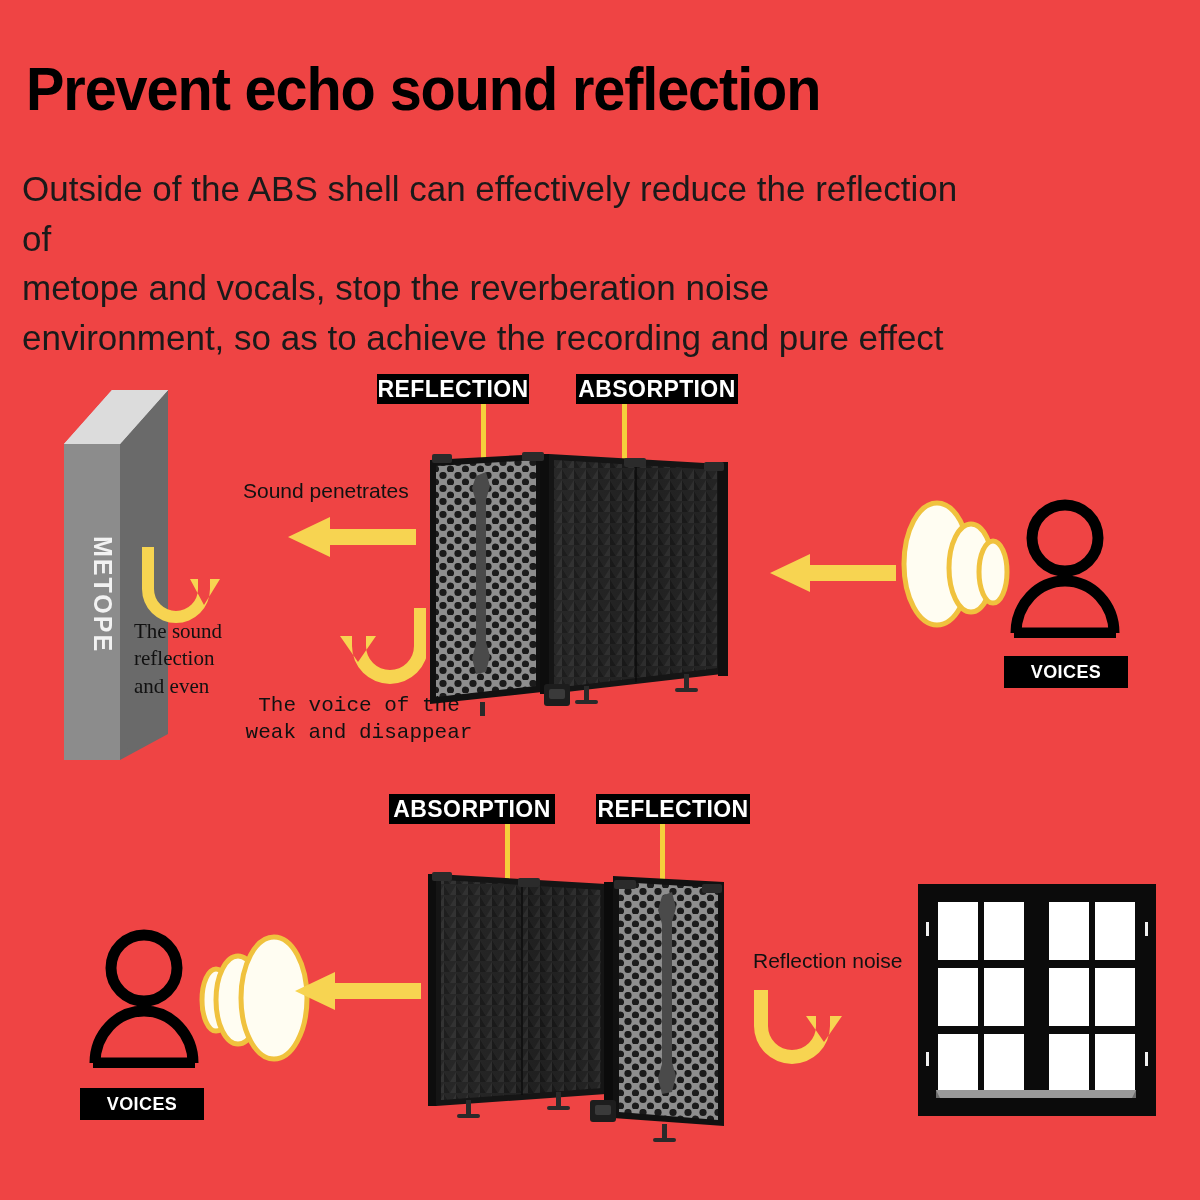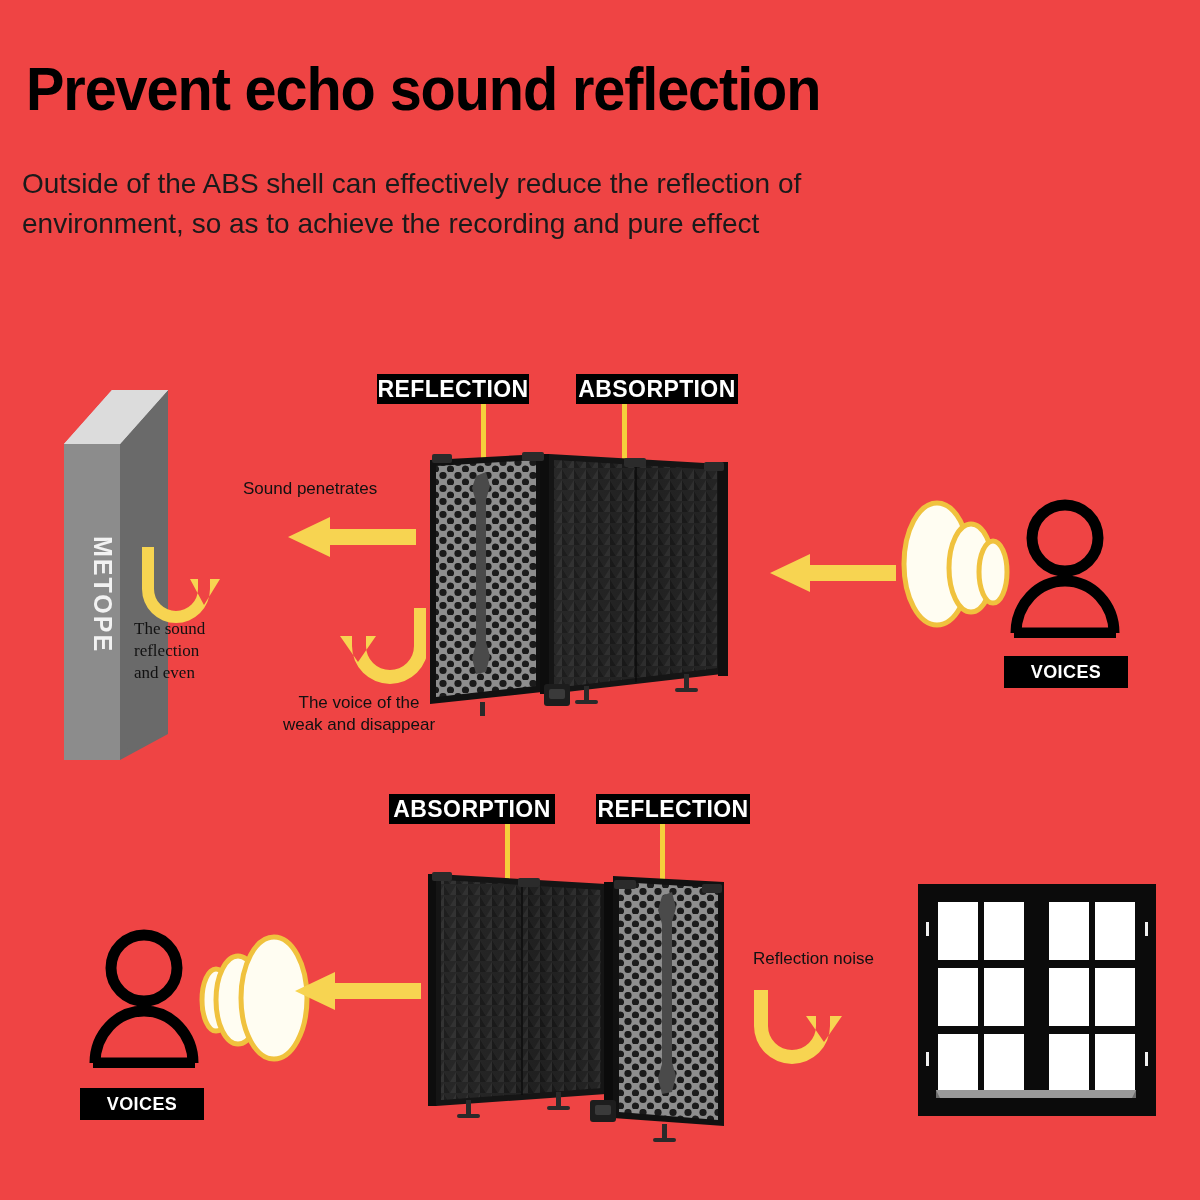--- a/index.html
+++ b/index.html
@@ -14,21 +14,21 @@
   
   .title {
     position: absolute; left: 26px; top: 58px;
     font-size: 62px; font-weight: 700; letter-spacing: -1.2px;
     color: #000; line-height: 1.0;
     transform: scaleX(0.93); transform-origin: left top;
     white-space: nowrap;
   }
   .subtitle {
     position: absolute; left: 22px; top: 164px;
-    font-size: 28px; color: #1a1a1a; line-height: 1.42;
+    font-size: 35px; color: #1a1a1a; line-height: 1.42;
     width: 960px; font-weight: 400;
   }
   .subtitle span { display: block; }
 
   
   .badge {
     position: absolute; background: #000; color: #fff;
     font-weight: 700; letter-spacing: 0.4px;
     display: flex; align-items: center; justify-content: center;
     white-space: nowrap;
@@ -38,24 +38,24 @@
 
   
   .leader { position: absolute; width: 5px; background: #F5CF3C; }
   .leader-dot {
     position: absolute; width: 13px; height: 13px; border-radius: 50%;
     background: #F2C21A;
   }
 
   
   .cap {
-    position: absolute; color: #111; font-size: 17px; line-height: 1.28;
+    position: absolute; color: #111; font-size: 21px; line-height: 1.28;
     white-space: nowrap;
   }
-  .cap.ctr { text-align: center; }
+  .cap.ctr { text-align: center; font-family: Liberation Mono, monospace; }
 
   
   .wall { position: absolute; }
   .wall-label {
     position: absolute; color: #f2f2f2; font-weight: 700;
     font-size: 25px; letter-spacing: 2px;
     transform-origin: center center;
     white-space: nowrap;
   }
 
@@ -75,20 +75,21 @@
   .window-g { position: absolute; }
 </style>
 </head>
 <body>
 
 <div id="stage">
 
   <div class="title">Prevent echo sound reflection</div>
   <div class="subtitle">
     <span>Outside of the ABS shell can effectively reduce the reflection of</span>
+    <span>metope and vocals, stop the reverberation noise</span>
     <span>environment, so as to achieve the recording and pure effect</span>
   </div>
 
   <svg class="wall" style="left:50px; top:362px;" width="120" height="400" viewBox="0 0 120 400">
     <polygon points="14,82 70,370 70,398 14,398" fill="#8C8C8C"></polygon>
     <polygon points="14,82 118,28 118,372 70,398 70,370" fill="#6A6A6A"></polygon>
 
     <rect x="14" y="82" width="56" height="316" fill="#8C8C8C"></rect>
     <polygon points="70,370 70,398 14,398 14,82 70,82" fill="#8C8C8C"></polygon>
 

